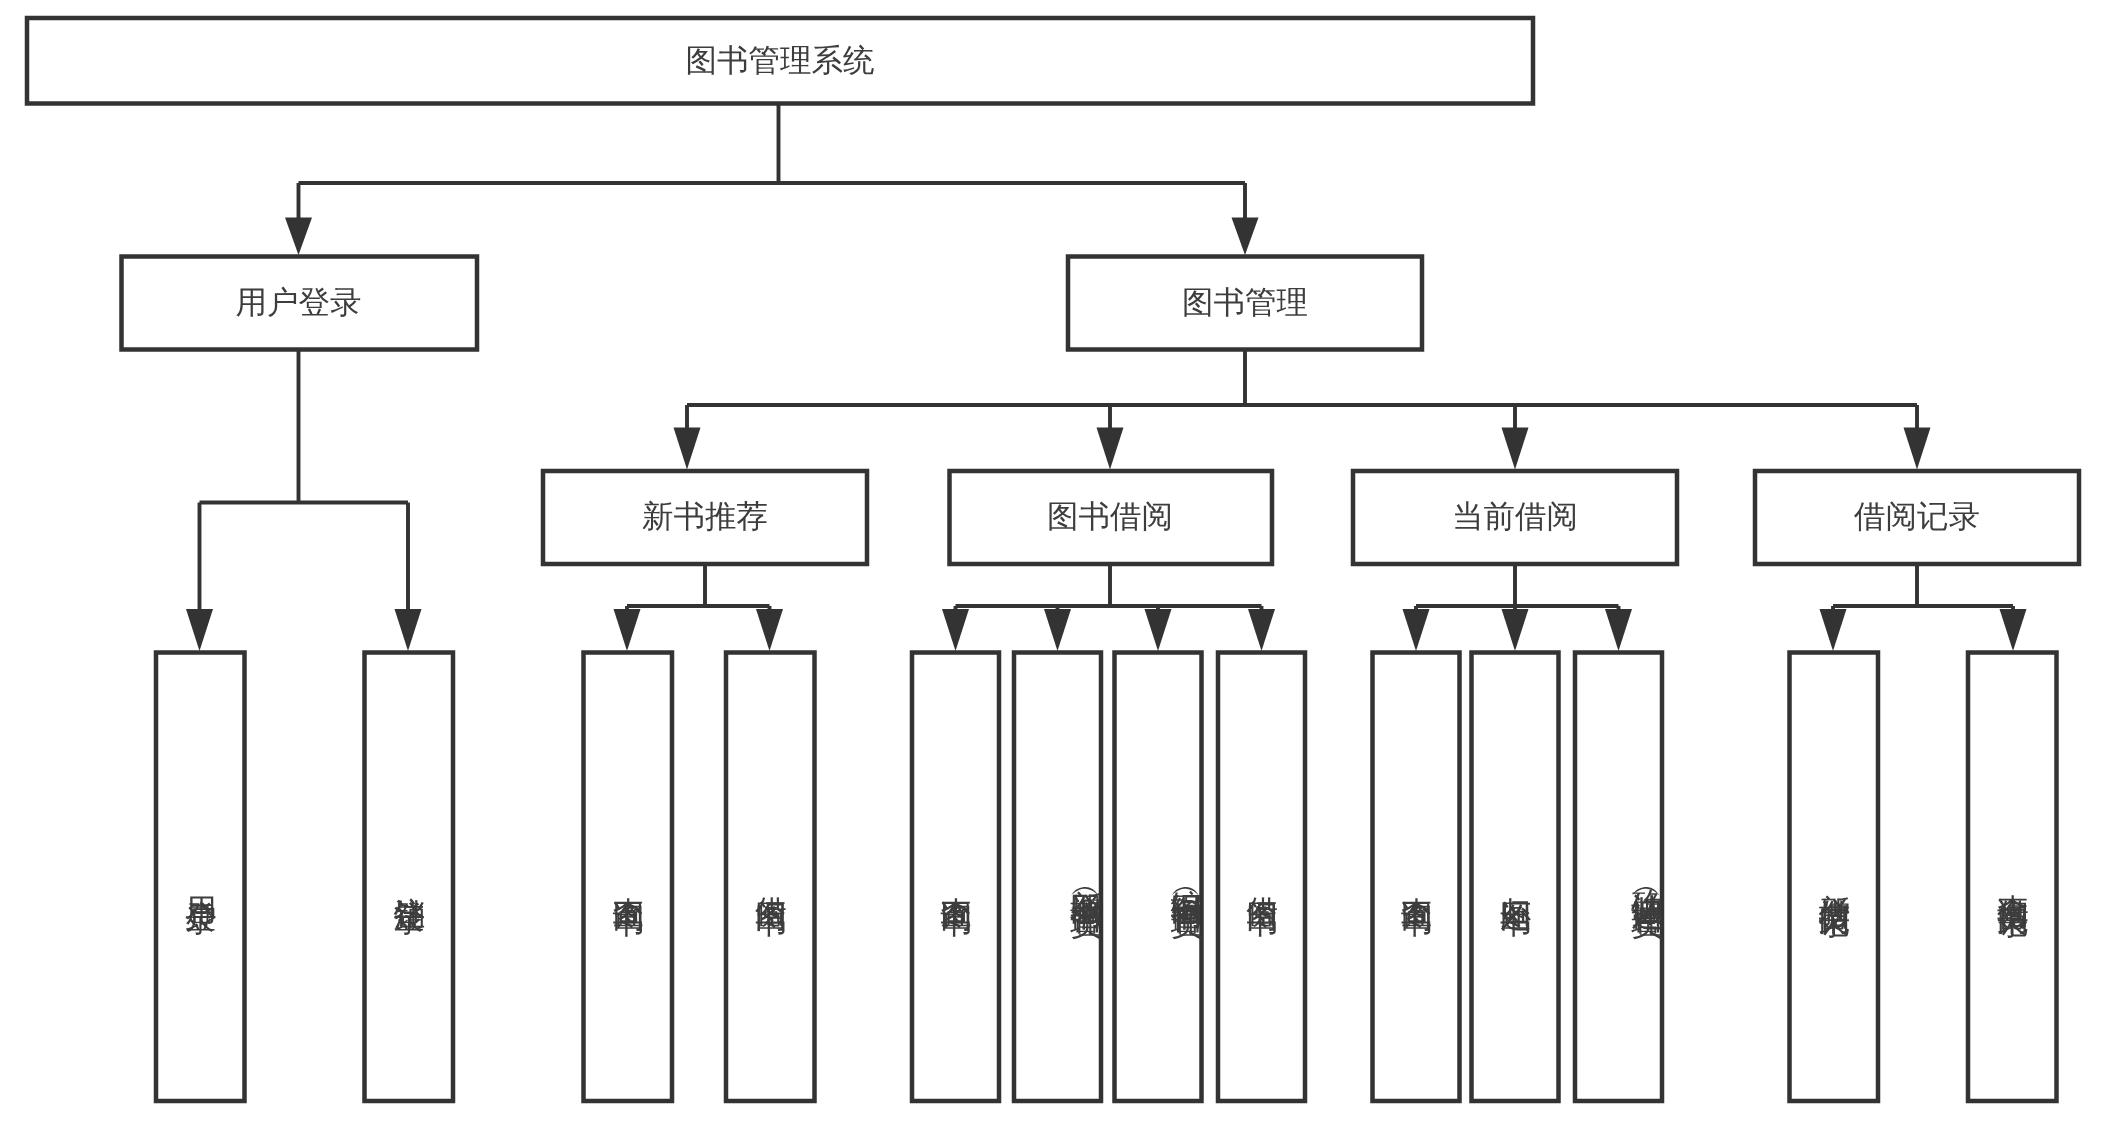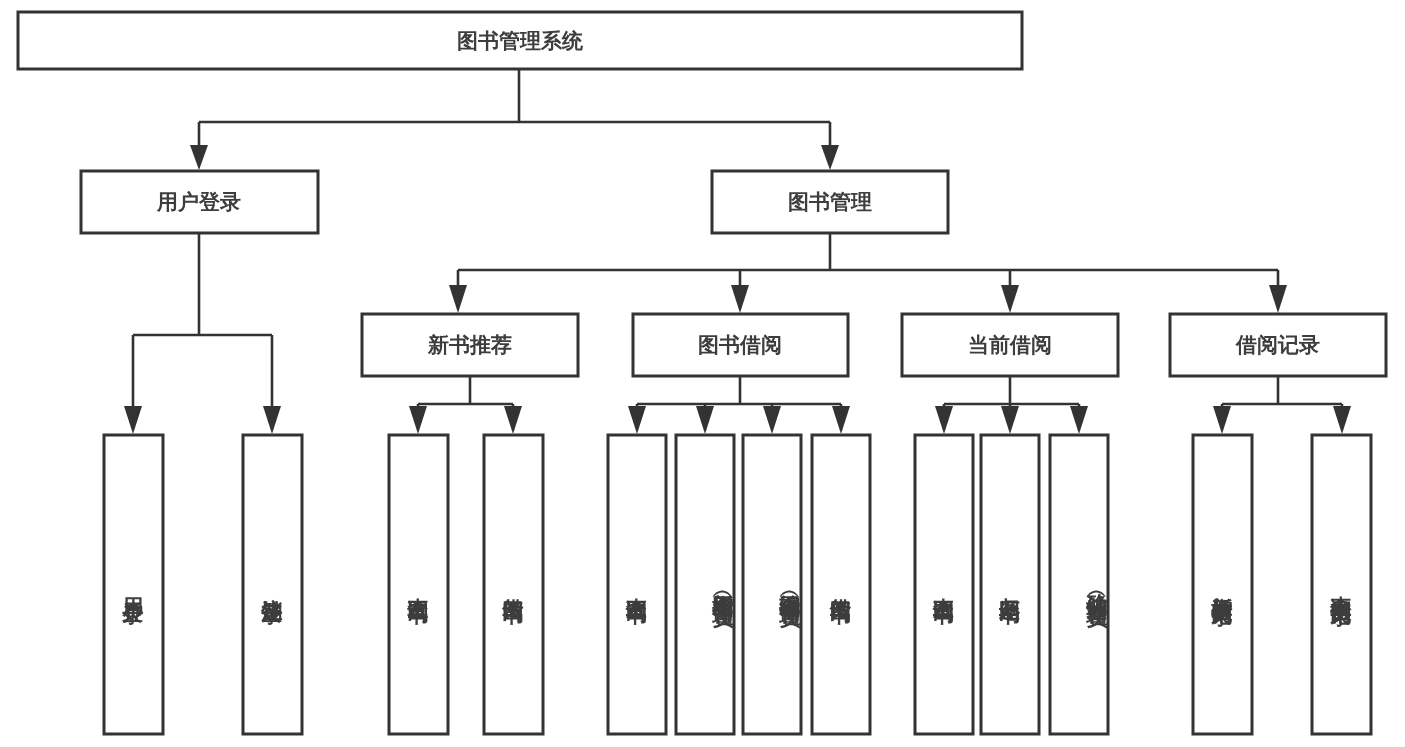--- a/index.html
+++ b/index.html
@@ -12,21 +12,20 @@
     height: 747px;
     font-family: "Liberation Sans", "DejaVu Sans", sans-serif;
     overflow: hidden;
     position: relative;
   }
   #diagram-root {
     position: relative;
     width: 1405px;
     height: 617px;
     background: #ffffff;
-    font-weight: bold;
   }
   svg#flow {
     position: absolute;
     left: 0;
     top: 0;
     width: 1405px;
     height: 747px;
     display: block;
   }
   .node-rect {

